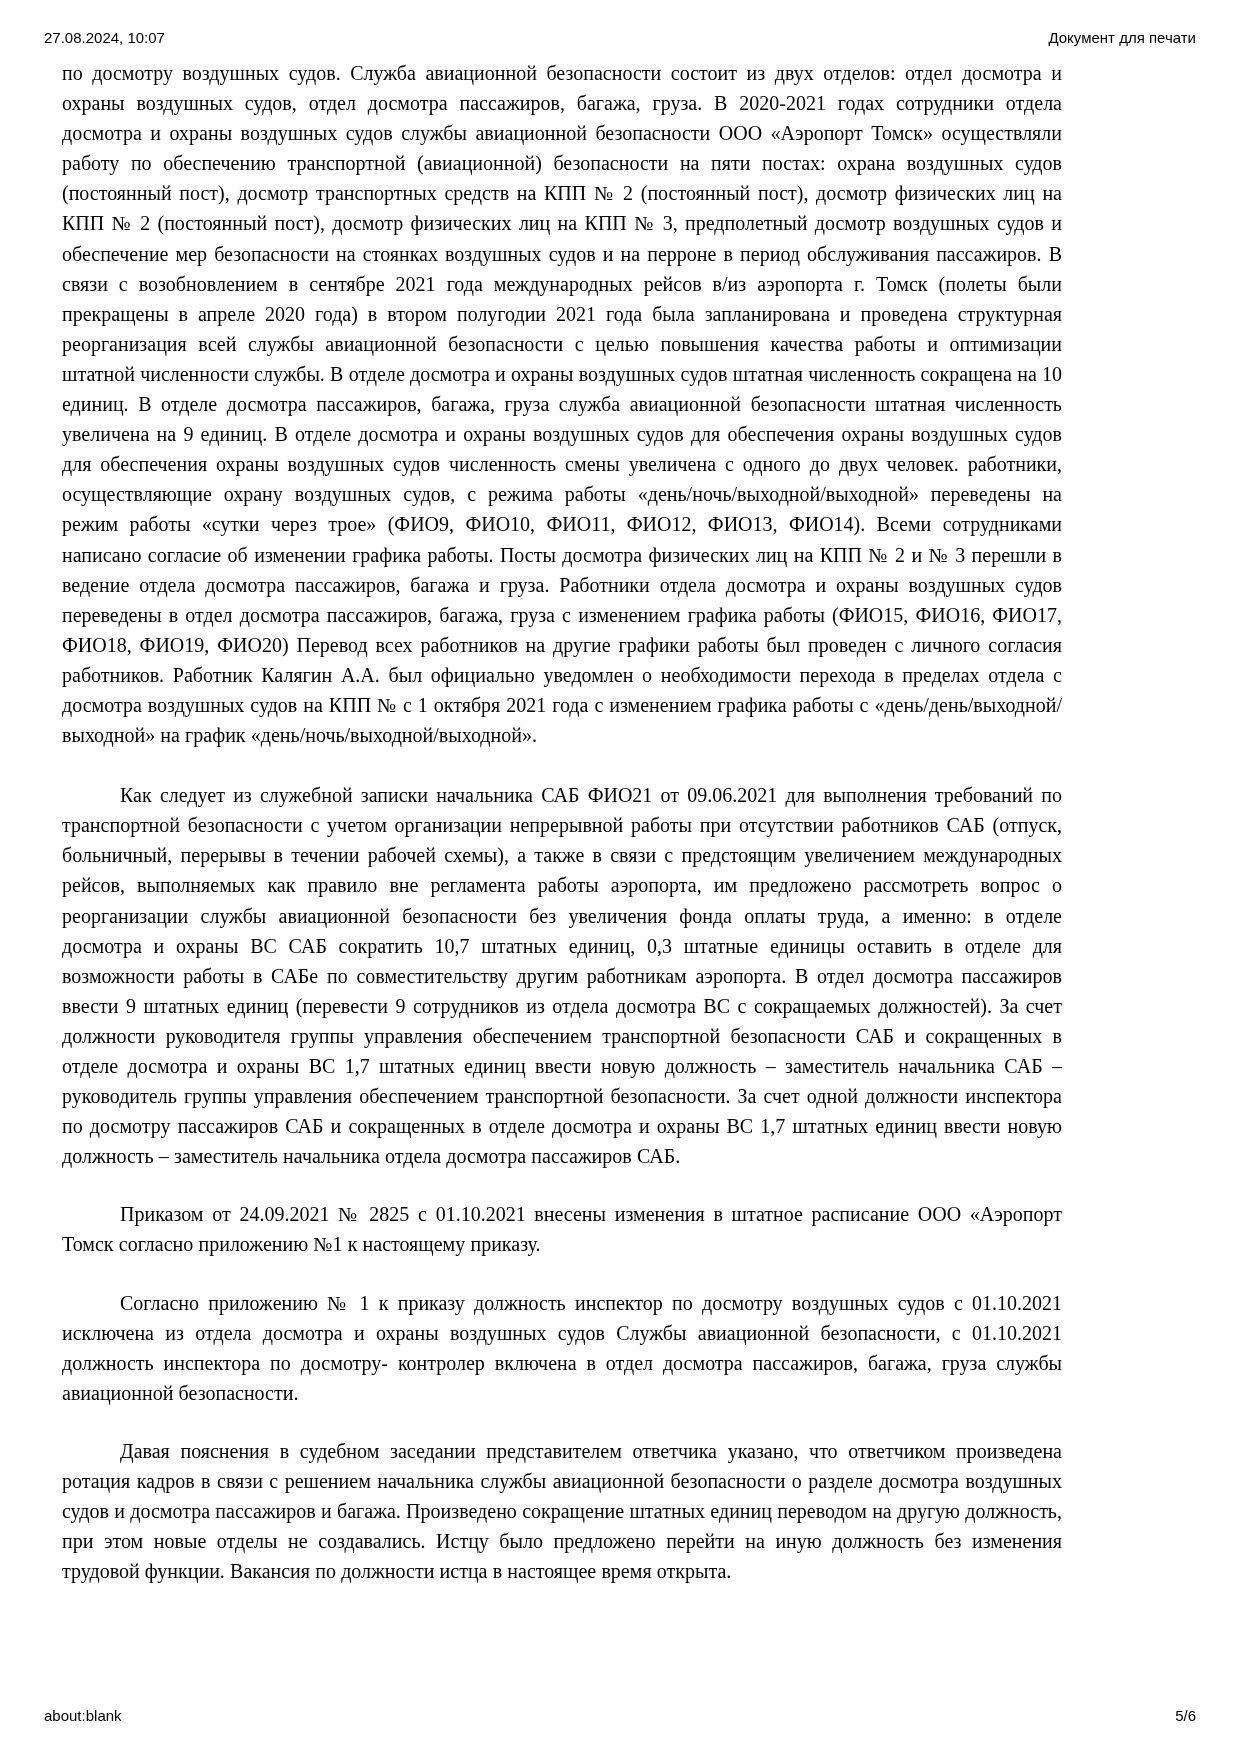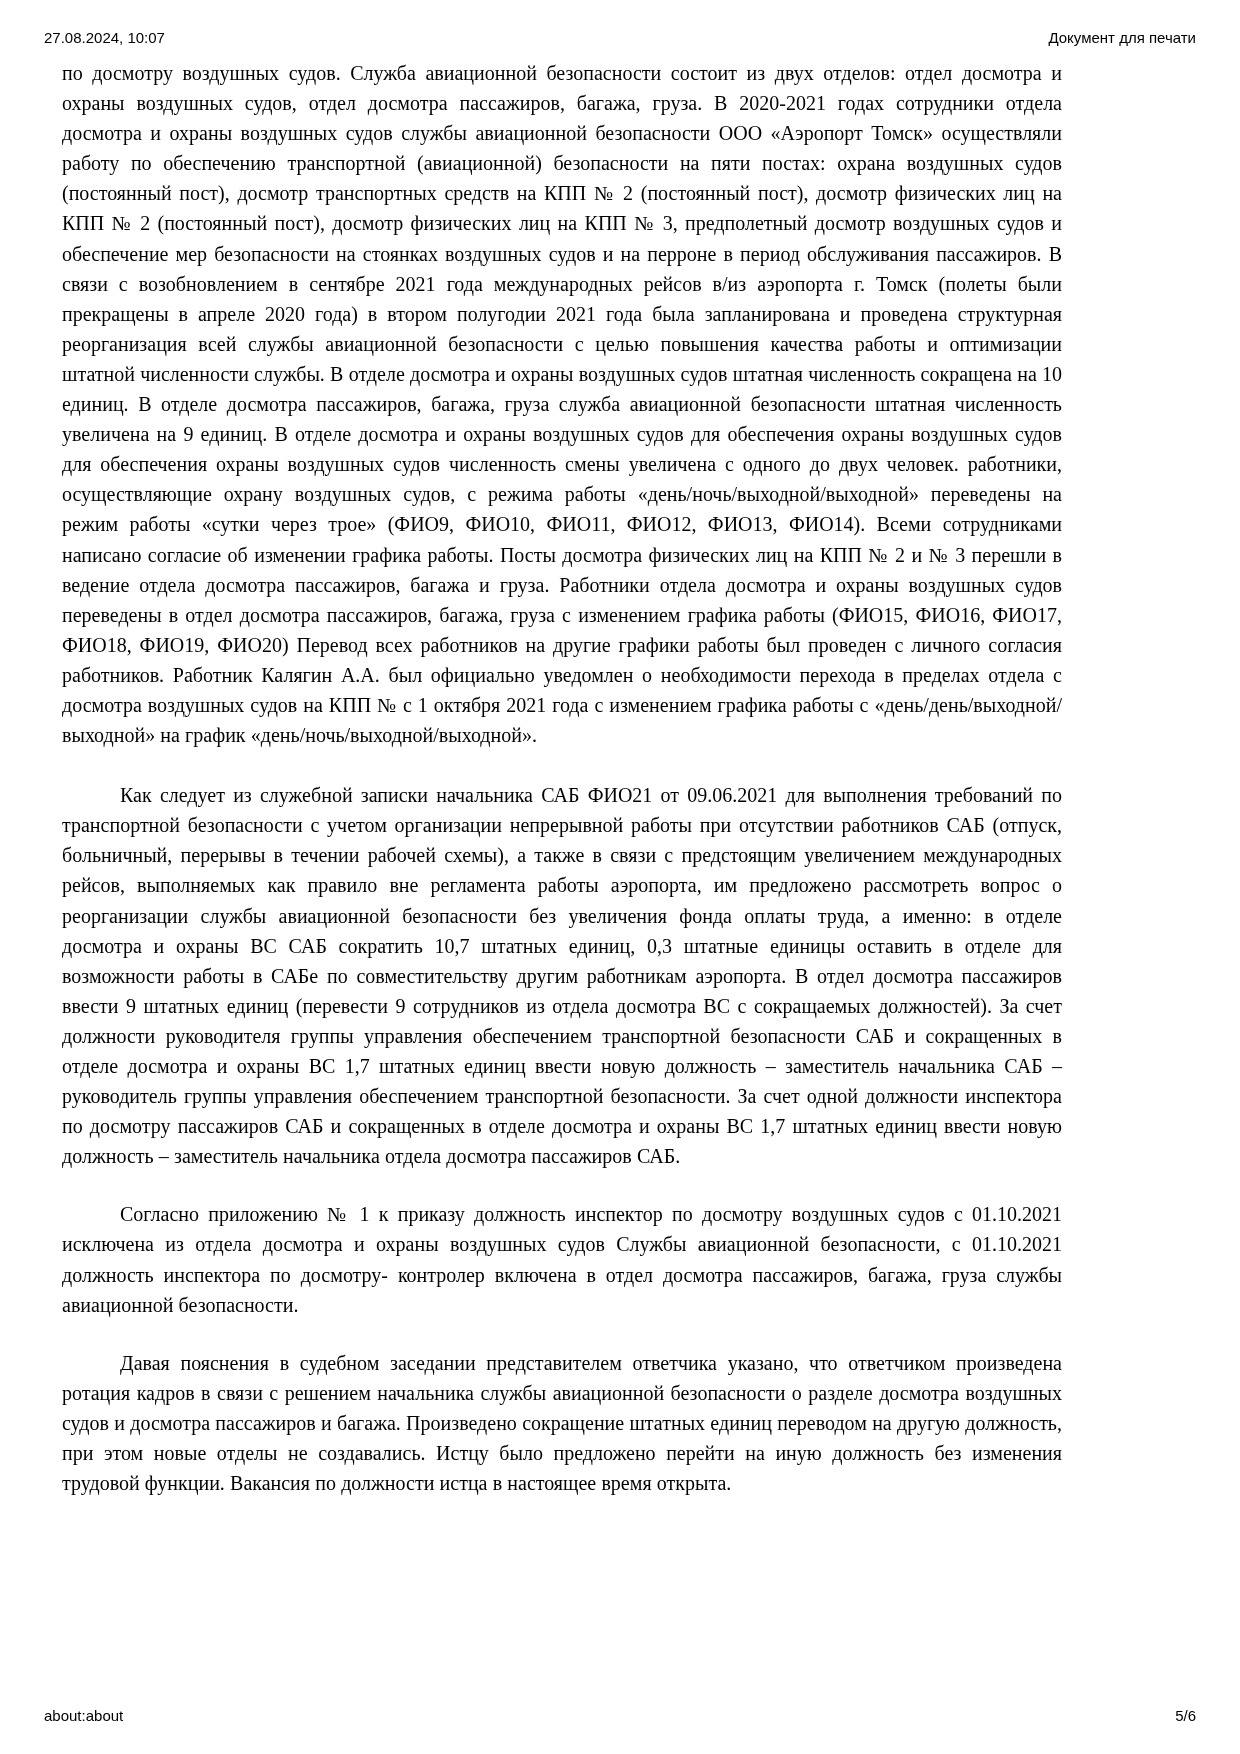--- a/index.html
+++ b/index.html
@@ -100,22 +100,23 @@
 <div class="page">
 
   <div class="print-header">
     <span class="hdr-left">27.08.2024, 10:07</span>
     <span class="hdr-center">Документ для печати</span>
   </div>
 
   <div class="doc-body">
       <p class="doc-paragraph">по досмотру воздушных судов. Служба авиационной безопасности состоит из двух отделов: отдел досмотра и охраны воздушных судов, отдел досмотра пассажиров, багажа, груза. В 2020-2021 годах сотрудники отдела досмотра и охраны воздушных судов службы авиационной безопасности ООО «Аэропорт Томск» осуществляли работу по обеспечению транспортной (авиационной) безопасности на пяти постах: охрана воздушных судов (постоянный пост), досмотр транспортных средств на КПП № 2 (постоянный пост), досмотр физических лиц на КПП № 2 (постоянный пост), досмотр физических лиц на КПП № 3, предполетный досмотр воздушных судов и обеспечение мер безопасности на стоянках воздушных судов и на перроне в период обслуживания пассажиров. В связи с возобновлением в сентябре 2021 года международных рейсов в/из аэропорта г. Томск (полеты были прекращены в апреле 2020 года) в втором полугодии 2021 года была запланирована и проведена структурная реорганизация всей службы авиационной безопасности с целью повышения качества работы и оптимизации штатной численности службы. В отделе досмотра и охраны воздушных судов штатная численность сокращена на 10 единиц. В отделе досмотра пассажиров, багажа, груза служба авиационной безопасности штатная численность увеличена на 9 единиц. В отделе досмотра и охраны воздушных судов для обеспечения охраны воздушных судов для обеспечения охраны воздушных судов численность смены увеличена с одного до двух человек. работники, осуществляющие охрану воздушных судов, с режима работы «день/ночь/выходной/выходной» переведены на режим работы «сутки через трое» (ФИО9, ФИО10, ФИО11, ФИО12, ФИО13, ФИО14). Всеми сотрудниками написано согласие об изменении графика работы. Посты досмотра физических лиц на КПП № 2 и № 3 перешли в ведение отдела досмотра пассажиров, багажа и груза. Работники отдела досмотра и охраны воздушных судов переведены в отдел досмотра пассажиров, багажа, груза с изменением графика работы (ФИО15, ФИО16, ФИО17, ФИО18, ФИО19, ФИО20) Перевод всех работников на другие графики работы был проведен с личного согласия работников. Работник Калягин А.А. был официально уведомлен о необходимости перехода в пределах отдела с досмотра воздушных судов на КПП № с 1 октября 2021 года с изменением графика работы с «день/день/выходной/выходной» на график «день/ночь/выходной/выходной».</p>
       <p class="doc-paragraph indent para-gap-large">Как следует из служебной записки начальника САБ ФИО21 от 09.06.2021 для выполнения требований по транспортной безопасности с учетом организации непрерывной работы при отсутствии работников САБ (отпуск, больничный, перерывы в течении рабочей схемы), а также в связи с предстоящим увеличением международных рейсов, выполняемых как правило вне регламента работы аэропорта, им предложено рассмотреть вопрос о реорганизации службы авиационной безопасности без увеличения фонда оплаты труда, а именно: в отделе досмотра и охраны ВС САБ сократить 10,7 штатных единиц, 0,3 штатные единицы оставить в отделе для возможности работы в САБе по совместительству другим работникам аэропорта. В отдел досмотра пассажиров ввести 9 штатных единиц (перевести 9 сотрудников из отдела досмотра ВС с сокращаемых должностей). За счет должности руководителя группы управления обеспечением транспортной безопасности САБ и сокращенных в отделе досмотра и охраны ВС 1,7 штатных единиц ввести новую должность – заместитель начальника САБ – руководитель группы управления обеспечением транспортной безопасности. За счет одной должности инспектора по досмотру пассажиров САБ и сокращенных в отделе досмотра и охраны ВС 1,7 штатных единиц ввести новую должность – заместитель начальника отдела досмотра пассажиров САБ.</p>
+      <p class="doc-paragraph indent para-gap-medium">Приказом от 24.09.2021 № 2825 с 01.10.2021 внесены изменения в штатное расписание ООО «Аэропорт Томск согласно приложению №1 к настоящему приказу.</p>
       <p class="doc-paragraph indent para-gap-medium">Согласно приложению № 1 к приказу должность инспектор по досмотру воздушных судов с 01.10.2021 исключена из отдела досмотра и охраны воздушных судов Службы авиационной безопасности, с 01.10.2021 должность инспектора по досмотру- контролер включена в отдел досмотра пассажиров, багажа, груза службы авиационной безопасности.</p>
       <p class="doc-paragraph indent para-gap-medium">Давая пояснения в судебном заседании представителем ответчика указано, что ответчиком произведена ротация кадров в связи с решением начальника службы авиационной безопасности о разделе досмотра воздушных судов и досмотра пассажиров и багажа. Произведено сокращение штатных единиц переводом на другую должность, при этом новые отделы не создавались. Истцу было предложено перейти на иную должность без изменения трудовой функции. Вакансия по должности истца в настоящее время открыта.</p>
     </div>
 
   <div class="print-footer">
-    <span class="foot-left">about:about</span>
+    <span class="foot-left">about:blank</span>
     <span class="foot-right">5/6</span>
   </div>
 
 </div>
 
 </body></html>

